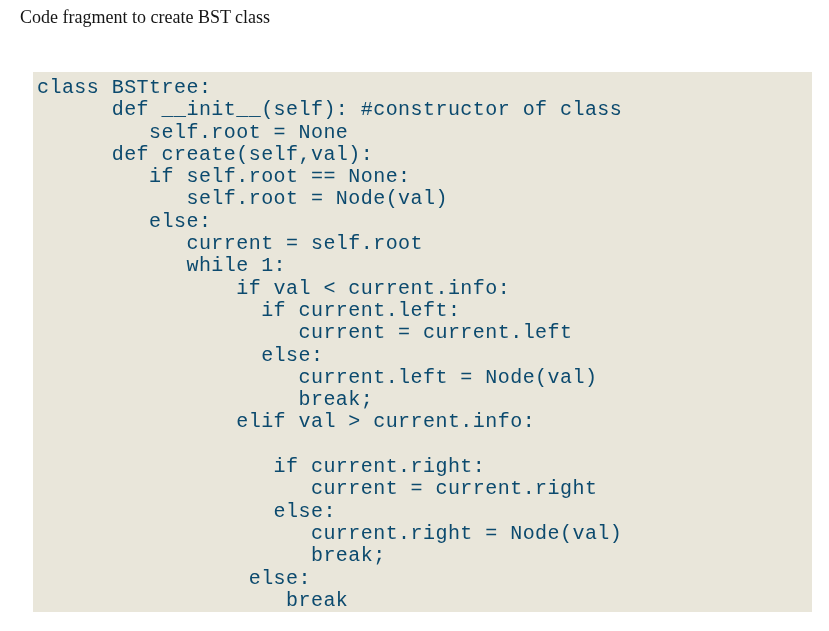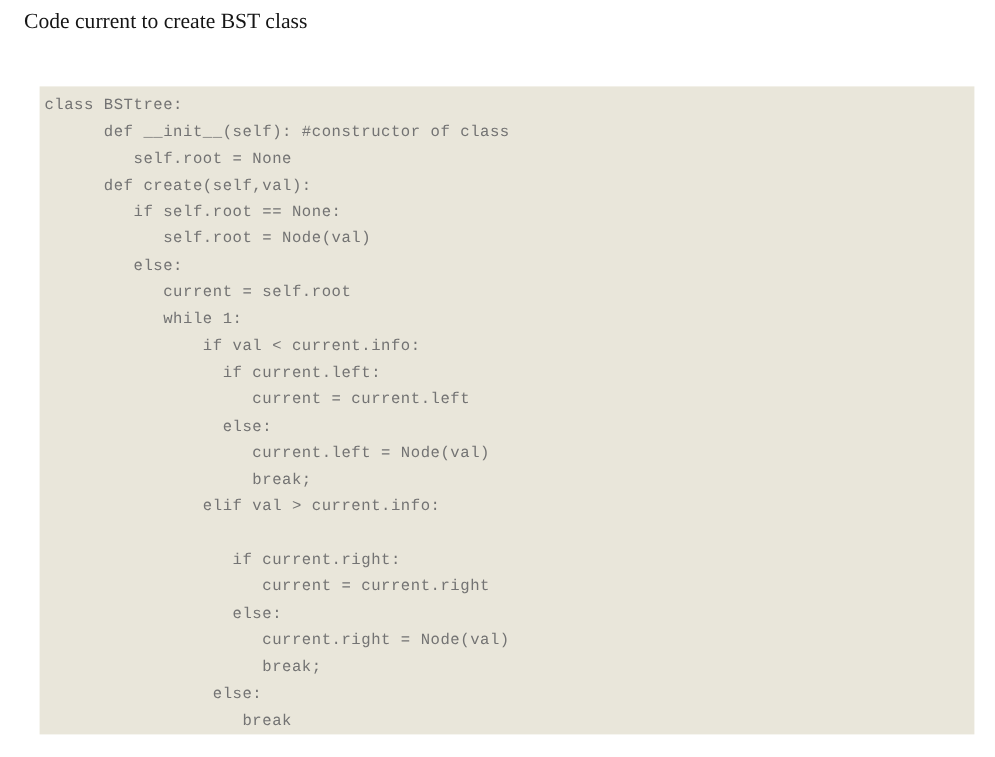--- a/index.html
+++ b/index.html
@@ -27,31 +27,31 @@
     left: 33px;
     top: 72px;
     width: 779px;
     height: 540px;
     background: #e9e6da;
   }
   .code-text {
     margin: 0;
     padding: 5px 18px 0 4px;
     font-family: "Liberation Mono", "DejaVu Sans Mono", monospace;
-    font-size: 13px;
+    font-size: 20px;
     line-height: 22.3px;
     letter-spacing: 0.45px;
-    color: #737373;
+    color: #0c4a6e;
     white-space: pre;
   }
 </style>
 </head>
 <body>
 
-<div class="page-title">Code current to create BST class</div>
+<div class="page-title">Code fragment to create BST class</div>
 
 <div class="code-panel">
   <pre class="code-text">class BSTtree:
       def __init__(self): #constructor of class
          self.root = None
       def create(self,val):
          if self.root == None:
             self.root = Node(val)
          else:
             current = self.root

